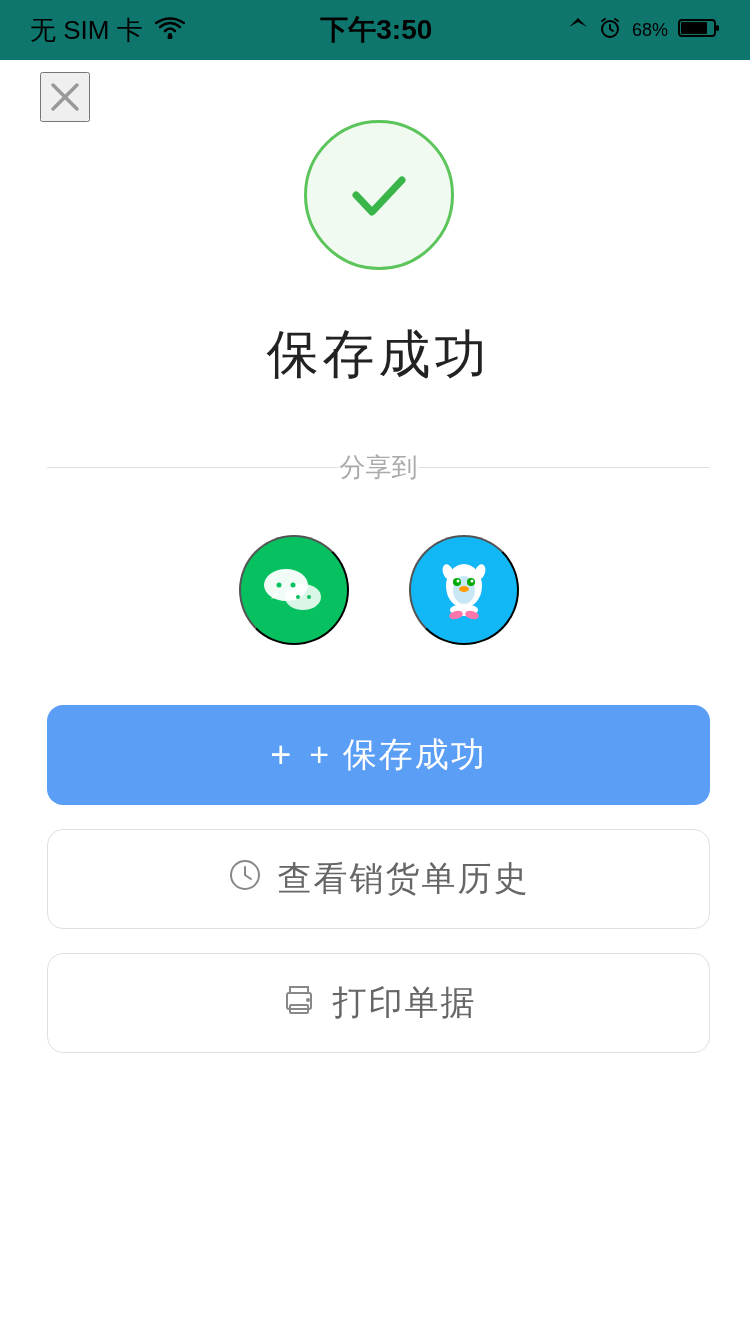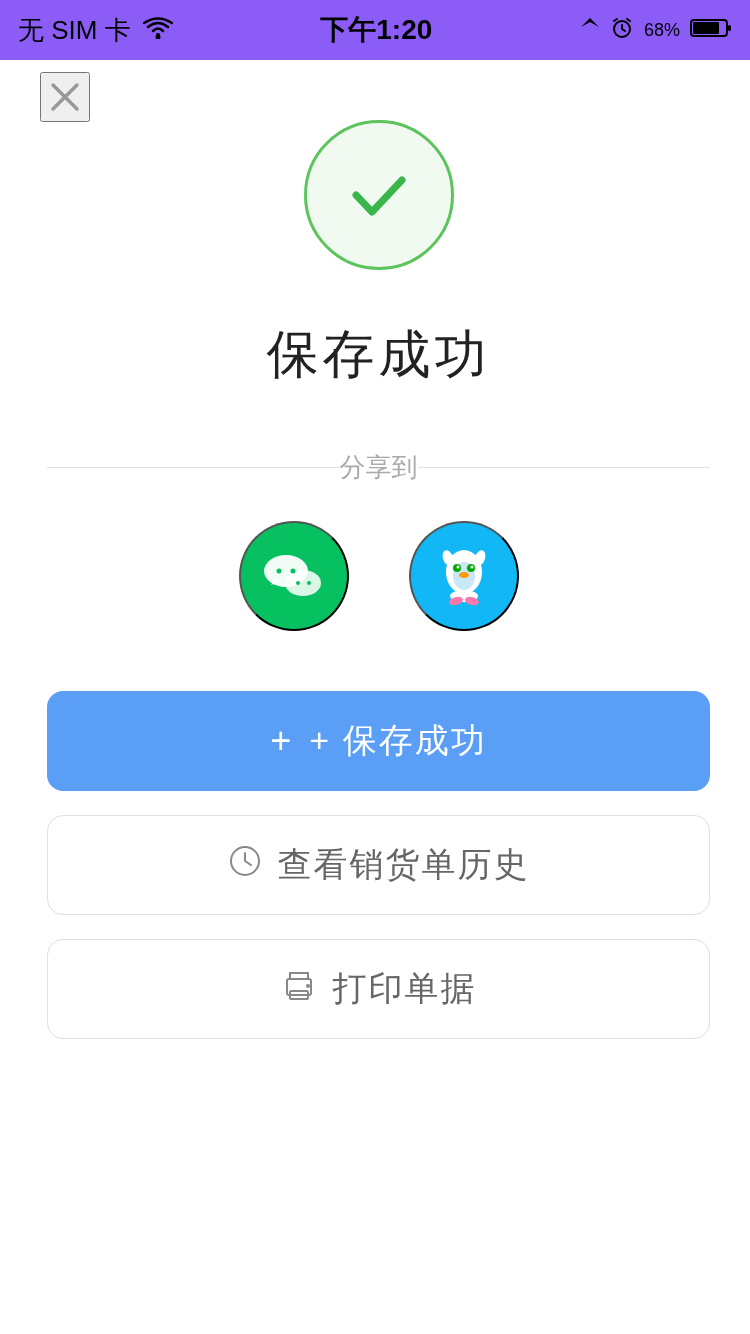--- a/index.html
+++ b/index.html
@@ -14,25 +14,25 @@
       min-height: 1334px;
       background: #ffffff;
       font-family: -apple-system, 'PingFang SC', 'Helvetica Neue', sans-serif;
       overflow-x: hidden;
     }
 
     
     .status-bar {
       width: 100%;
       height: 60px;
-      background: #8b5cf6;
+      background: #0f766e;
       display: flex;
       align-items: center;
       justify-content: space-between;
-      padding: 0 18px;
+      padding: 0 30px;
     }
 
     .status-left {
       display: flex;
       align-items: center;
       gap: 12px;
       font-size: 26px;
       color: #000;
       font-weight: 500;
     }
@@ -108,21 +108,21 @@
     
     .share-section {
       width: 100%;
       padding: 0 40px;
       margin-bottom: 60px;
     }
 
     .share-divider {
       display: flex;
       align-items: center;
-      margin-bottom: 36px;
+      margin-bottom: 50px;
     }
 
     .divider-line {
       flex: 1;
       height: 1px;
       background: #e0e0e0;
     }
 
     .share-label {
       font-size: 26px;
@@ -205,21 +205,21 @@
     <span>
       <svg width="30" height="22" viewBox="0 0 30 22">
         <path d="M15 18 L15 18" stroke="#000" stroke-width="4" stroke-linecap="round"></path>
         <path d="M10 14 Q15 9 20 14" stroke="#000" stroke-width="2.5" fill="none" stroke-linecap="round"></path>
         <path d="M5 10 Q15 2 25 10" stroke="#000" stroke-width="2.5" fill="none" stroke-linecap="round"></path>
         <path d="M1 6 Q15 -3 29 6" stroke="#000" stroke-width="2.5" fill="none" stroke-linecap="round"></path>
         <circle cx="15" cy="20" r="2.5" fill="#000"></circle>
       </svg>
     </span>
   </div>
-  <div class="status-center">下午1:20</div>
+  <div class="status-center">下午3:50</div>
   <div class="status-right">
     <span>
       <svg width="20" height="22" viewBox="0 0 20 22" fill="none">
         <path d="M10 1 L19 10 L10 5 L1 10 Z" fill="#000"></path>
       </svg>
     </span>
     <span>
       <svg width="24" height="24" viewBox="0 0 24 24" fill="none">
         <circle cx="12" cy="13" r="8" stroke="#000" stroke-width="2"></circle>
         <path d="M12 9 L12 13 L15 15" stroke="#000" stroke-width="2" stroke-linecap="round"></path>

